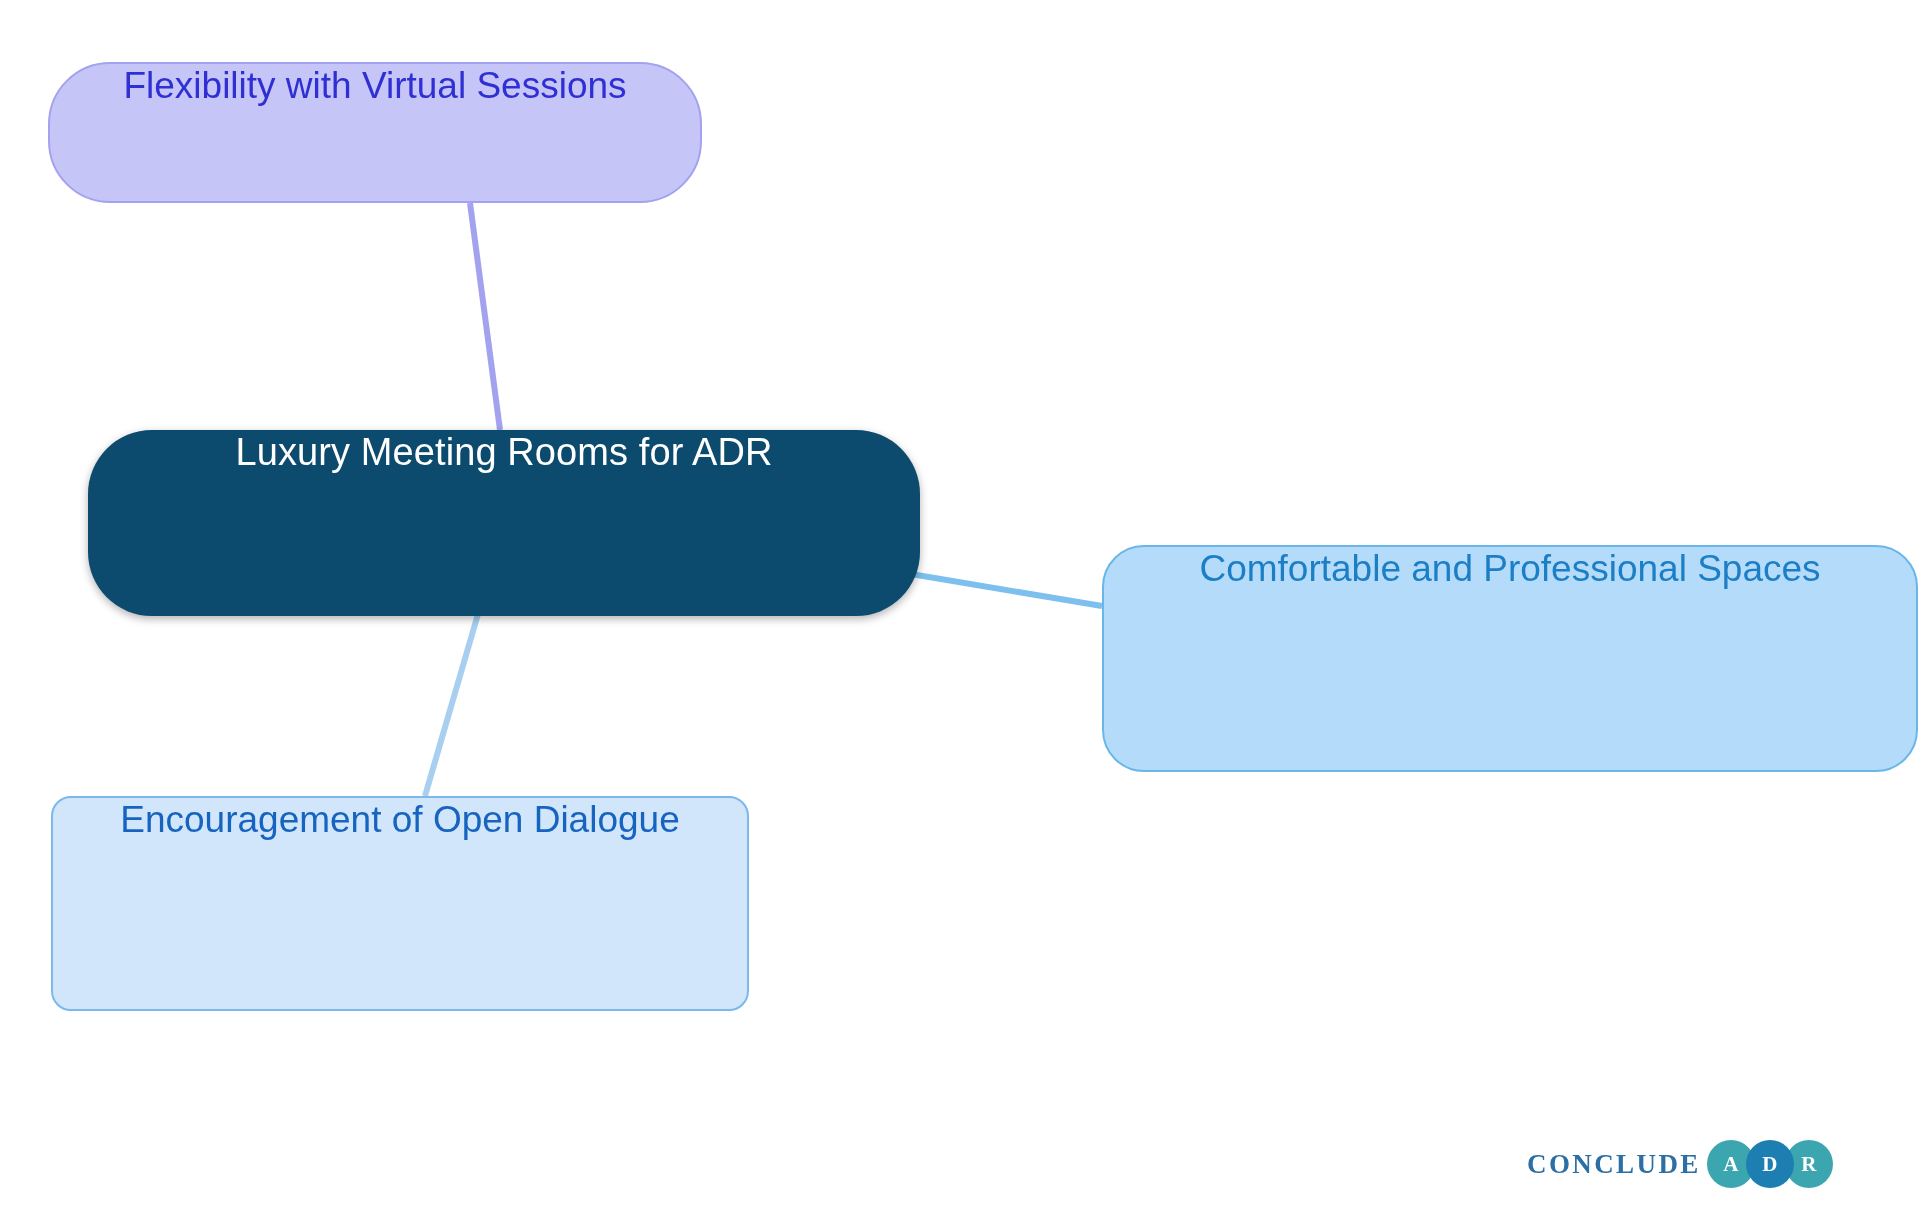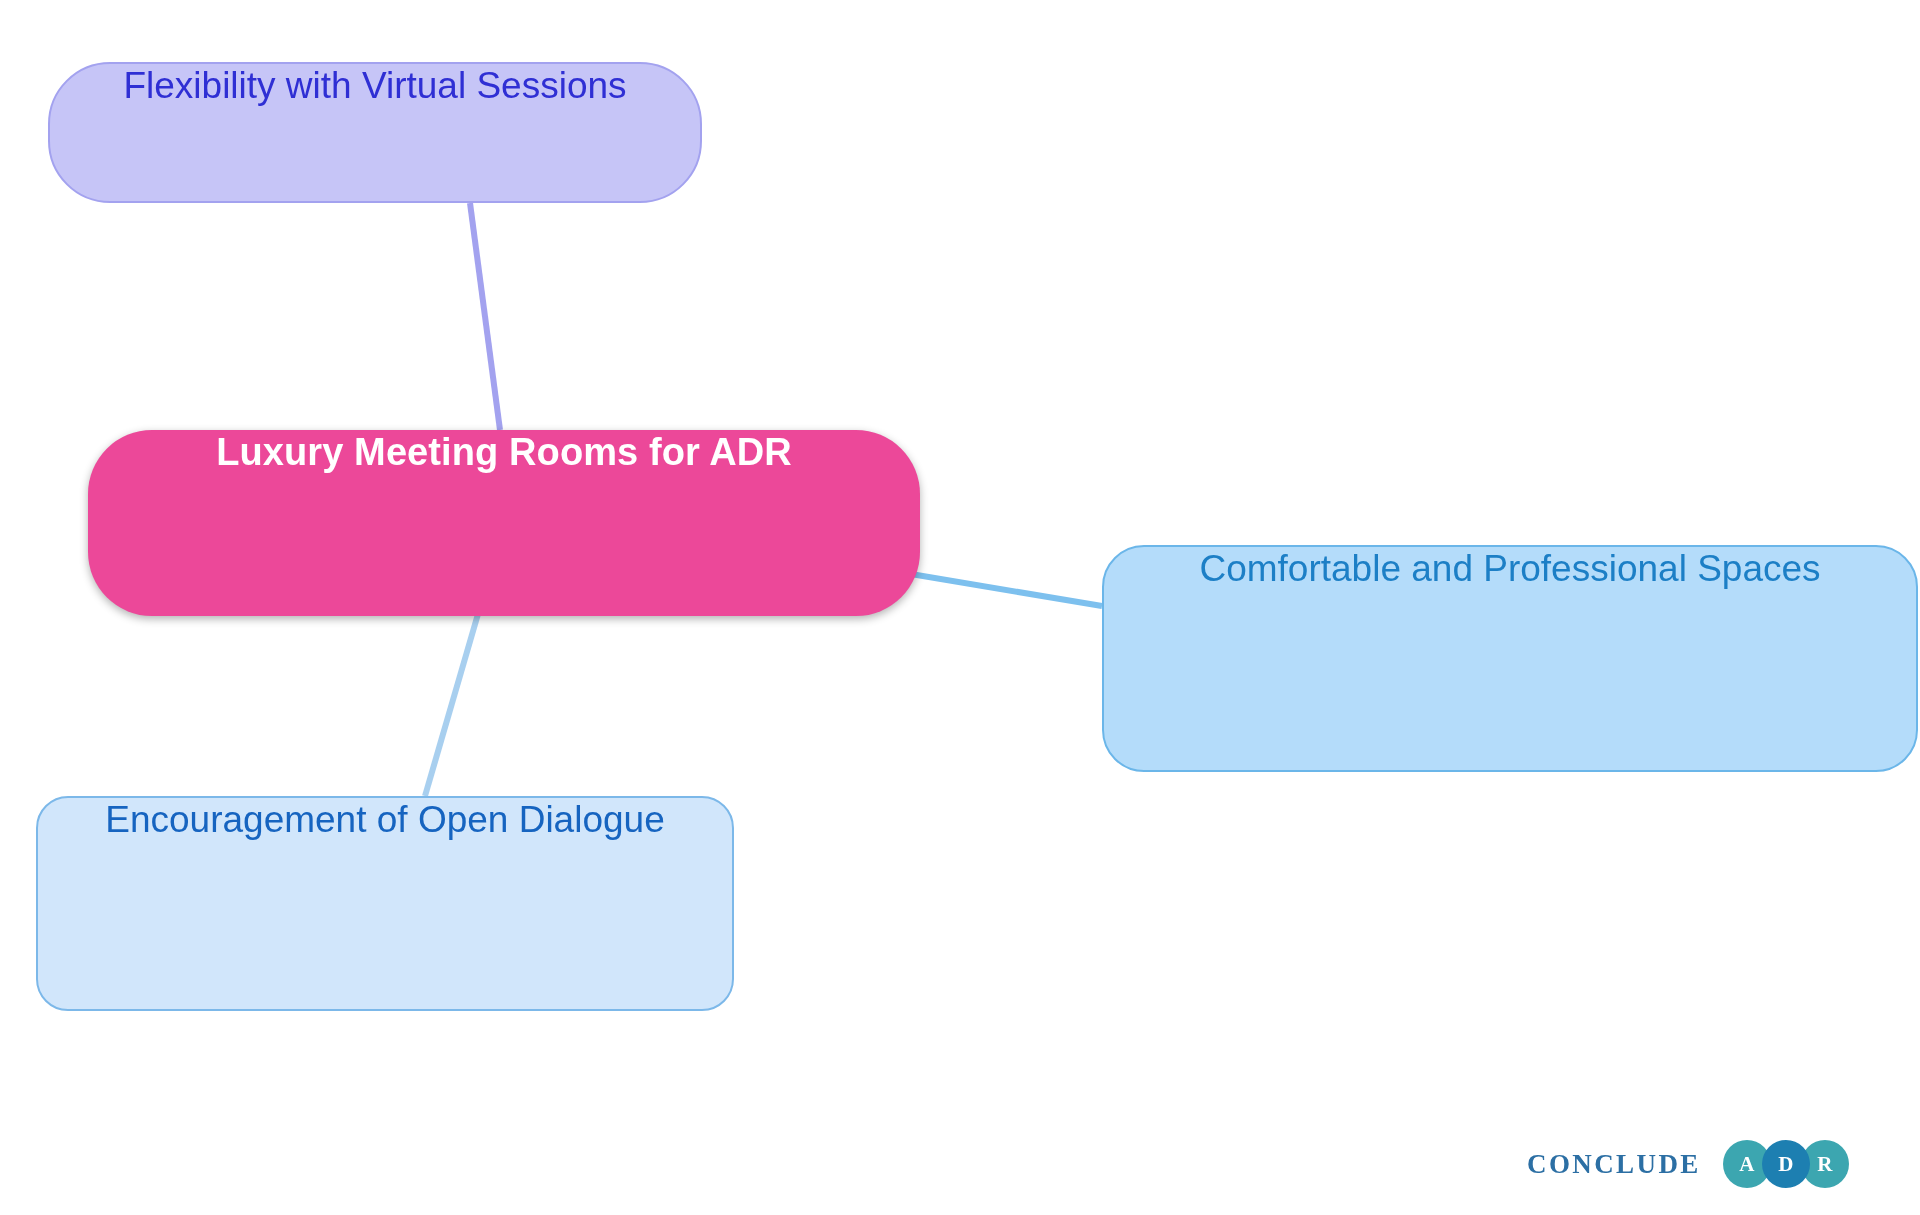--- a/index.html
+++ b/index.html
@@ -40,25 +40,25 @@
     box-sizing: border-box;
     line-height: 1.18;
   }
 
   
   #node-root {
     left: 88px;
     top: 430px;
     width: 832px;
     height: 186px;
-    background: #ec4899;
+    background: #0c4a6e;
     border-radius: 64px;
     color: #ffffff;
     font-size: 38px;
-    font-weight: 700;
+    font-weight: 400;
     letter-spacing: 0.1px;
     box-shadow: 0 3px 8px rgba(0,0,0,0.30);
   }
 
   
   #node-flexibility {
     left: 48px;
     top: 62px;
     width: 654px;
     height: 141px;
@@ -80,44 +80,44 @@
     border: 2.5px solid #6bb6e9;
     border-radius: 42px;
     color: #1c7fc6;
     font-size: 37px;
     font-weight: 400;
     padding: 0 26px;
   }
 
   
   #node-dialogue {
-    left: 36px;
+    left: 51px;
     top: 796px;
     width: 698px;
     height: 215px;
     background: #d1e6fb;
     border: 2.5px solid #7cb8e9;
-    border-radius: 32px;
+    border-radius: 20px;
     color: #1664c0;
     font-size: 37px;
     font-weight: 400;
     padding: 0 24px;
   }
 
   .node-label { display: block; }
 
   
   #brand-logo {
     position: absolute;
     left: 1527px;
     top: 1140px;
     z-index: 3;
     display: flex;
     align-items: center;
-    gap: 22px;
+    gap: 6px;
   }
   #brand-wordmark {
     font-family: "Liberation Serif", serif;
     font-size: 27px;
     font-weight: 700;
     letter-spacing: 2.4px;
     color: #2c6fa4;
     white-space: nowrap;
   }
   .logo-circles {

